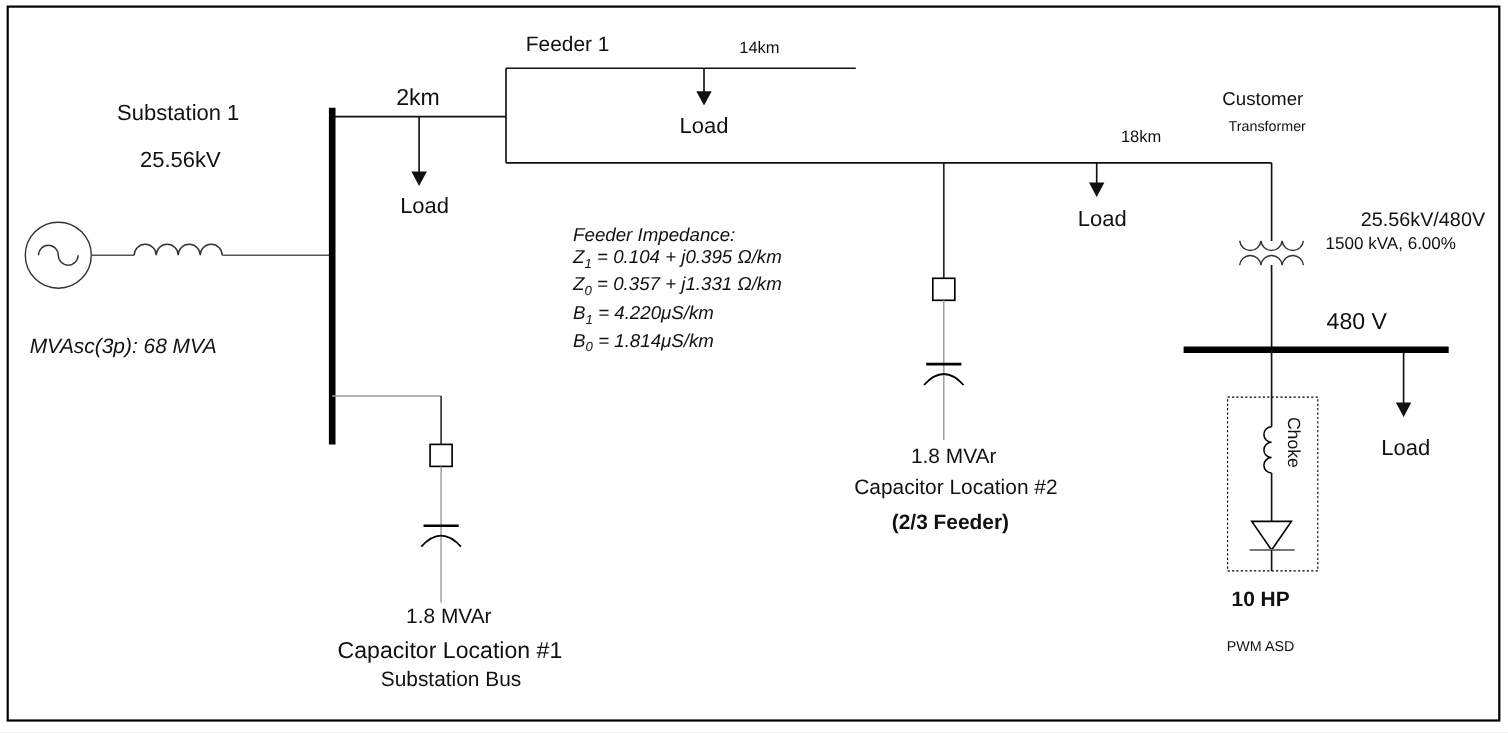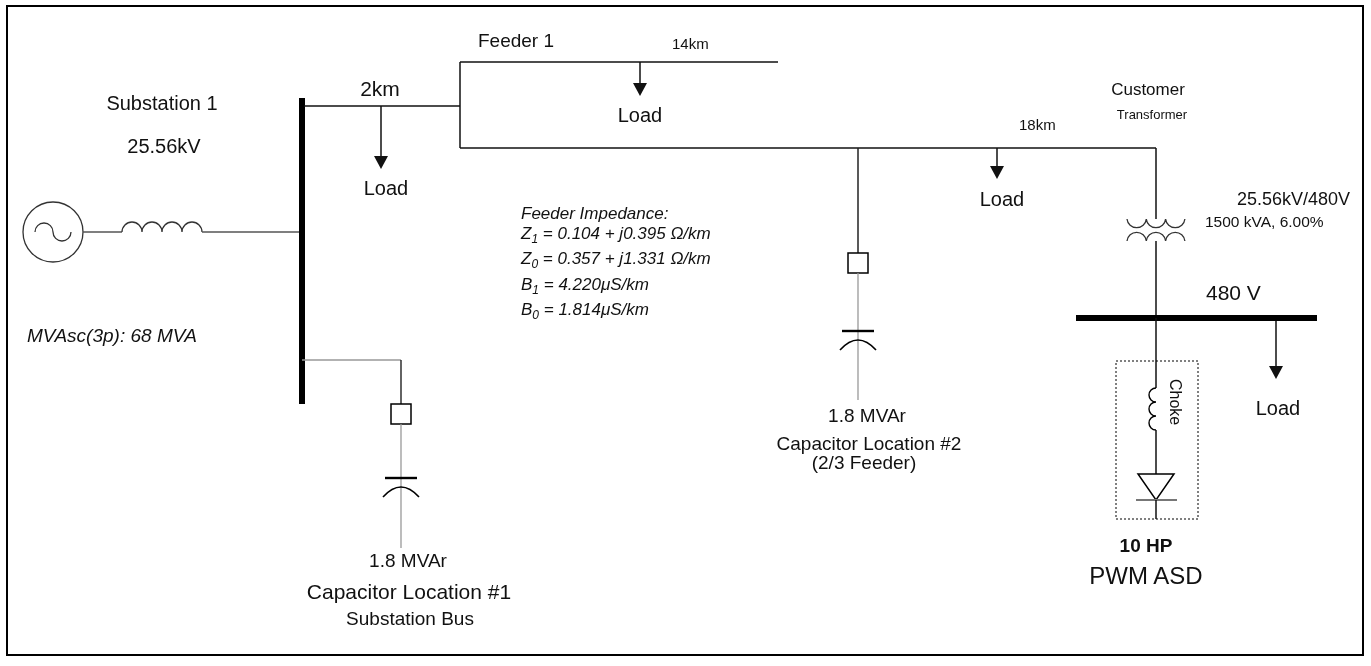--- a/index.html
+++ b/index.html
@@ -100,21 +100,21 @@
     <line x1="1156" y1="430" x2="1156" y2="474" stroke="#111" stroke-width="1.5"></line>
     <g>
       <polygon points="1138,474 1174,474 1156,500" fill="#fff" stroke="#000" stroke-width="1.5"></polygon>
       <line x1="1136" y1="500" x2="1177" y2="500" stroke="#777" stroke-width="2"></line>
     </g>
     <line x1="1156" y1="500" x2="1156" y2="519" stroke="#111" stroke-width="1.5"></line>
   </svg>
 
   <div class="lbl center" style="left:162px; top:92px; font-size:20px;">Substation 1</div>
   <div class="lbl center" style="left:164px; top:135px; font-size:20px;">25.56kV</div>
-  <div class="lbl italic" style="left:27px; top:306px; font-size:19px;margin-top:20px;">MVAsc(3p): 68 MVA</div>
+  <div class="lbl italic" style="left:27px; top:306px; font-size:19px;">MVAsc(3p): 68 MVA</div>
 
   <div class="lbl" style="left:478px; top:31px; font-size:19px;">Feeder 1</div>
   <div class="lbl center" style="left:380px; top:77px; font-size:21px;">2km</div>
   <div class="lbl" style="left:672px; top:36px; font-size:15px;">14km</div>
   <div class="lbl" style="left:1019px; top:117px; font-size:15px;">18km</div>
 
   <div class="lbl center" style="left:386px; top:177px; font-size:20px;">Load</div>
   <div class="lbl center" style="left:640px; top:104px; font-size:20px;">Load</div>
   <div class="lbl center" style="left:1002px; top:188px; font-size:20px;">Load</div>
   <div class="lbl center" style="left:1278px; top:397px; font-size:20px;">Load</div>
@@ -126,26 +126,26 @@
     <div><span>B</span><sub>1</sub><span> = 4.220μS/km</span></div>
     <div><span>B</span><sub>0</sub><span> = 1.814μS/km</span></div>
   </div>
 
   <div class="lbl center" style="left:408px; top:551px; font-size:19px;">1.8 MVAr</div>
   <div class="lbl center" style="left:409px; top:580px; font-size:21px;">Capacitor Location #1</div>
   <div class="lbl center" style="left:410px; top:609px; font-size:19px;">Substation Bus</div>
 
   <div class="lbl center" style="left:867px; top:406px; font-size:19px;">1.8 MVAr</div>
   <div class="lbl center" style="left:869px; top:434px; font-size:19px;">Capacitor Location #2</div>
-  <div class="lbl center" style="left:864px; top:453px; font-size:19px;">(2/3 Feeder)</div>
+  <div class="lbl center" style="left:864px; top:466px; font-size:19px;font-weight:bold;">(2/3 Feeder)</div>
 
   <div class="lbl center" style="left:1148px; top:81px; font-size:17px;">Customer</div>
   <div class="lbl center" style="left:1152px; top:108px; font-size:13px;">Transformer</div>
   <div class="lbl" style="left:1205px; top:190px; font-size:18px;margin-left:32px;">25.56kV/480V</div>
   <div class="lbl" style="left:1205px; top:213px; font-size:15.5px;">1500 kVA, 6.00%</div>
 
   <div class="lbl" style="left:1206px; top:281px; font-size:21px;">480 V</div>
 
   <div class="vtext" style="left:1166px; top:379px;">Choke</div>
   <div class="lbl center" style="left:1146px; top:536px; font-size:19px;font-weight:bold;">10 HP</div>
-  <div class="lbl center" style="left:1146px; top:563px; font-size:24px;">PWM ASD</div>
+  <div class="lbl center" style="left:1146px; top:581px; font-size:13px;">PWM ASD</div>
 
 </div>
 
 </body></html>

